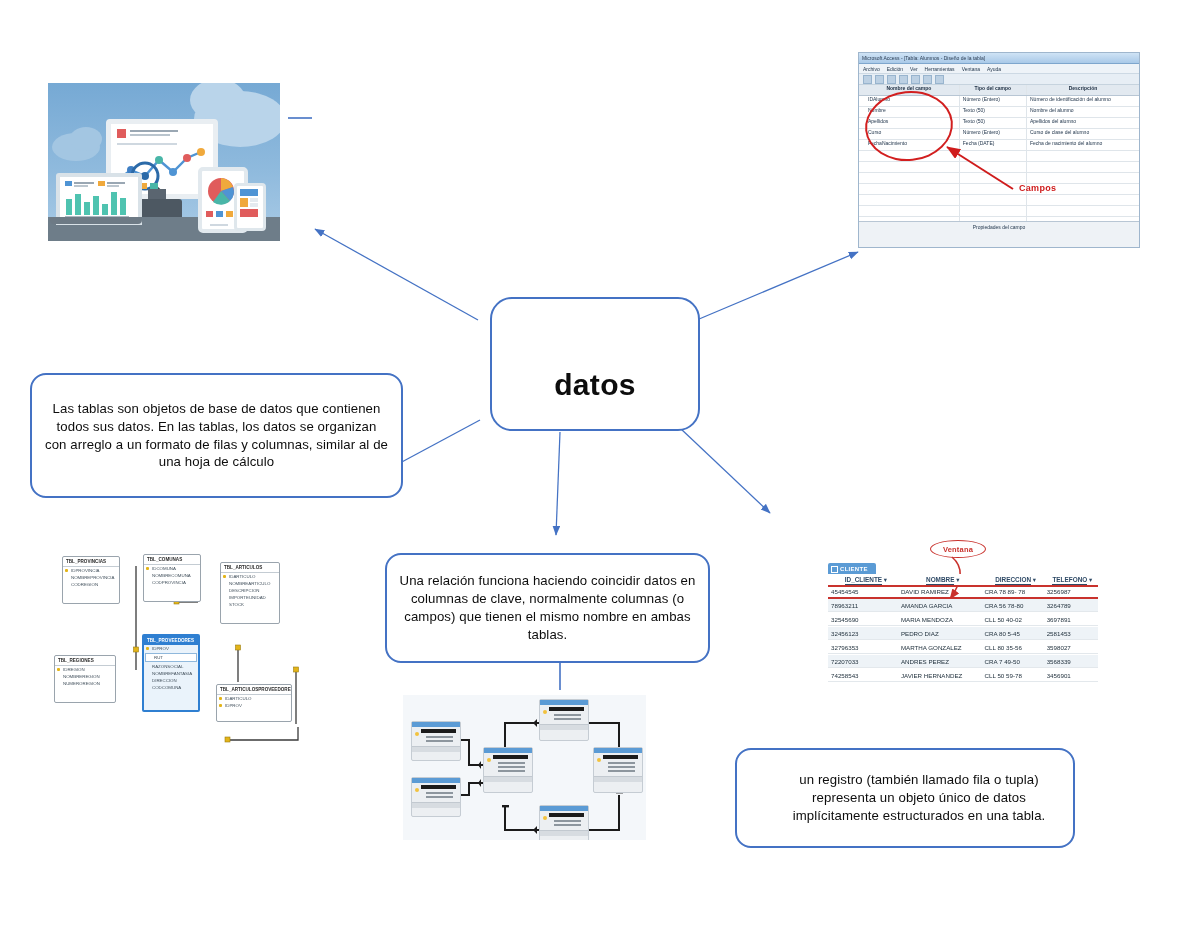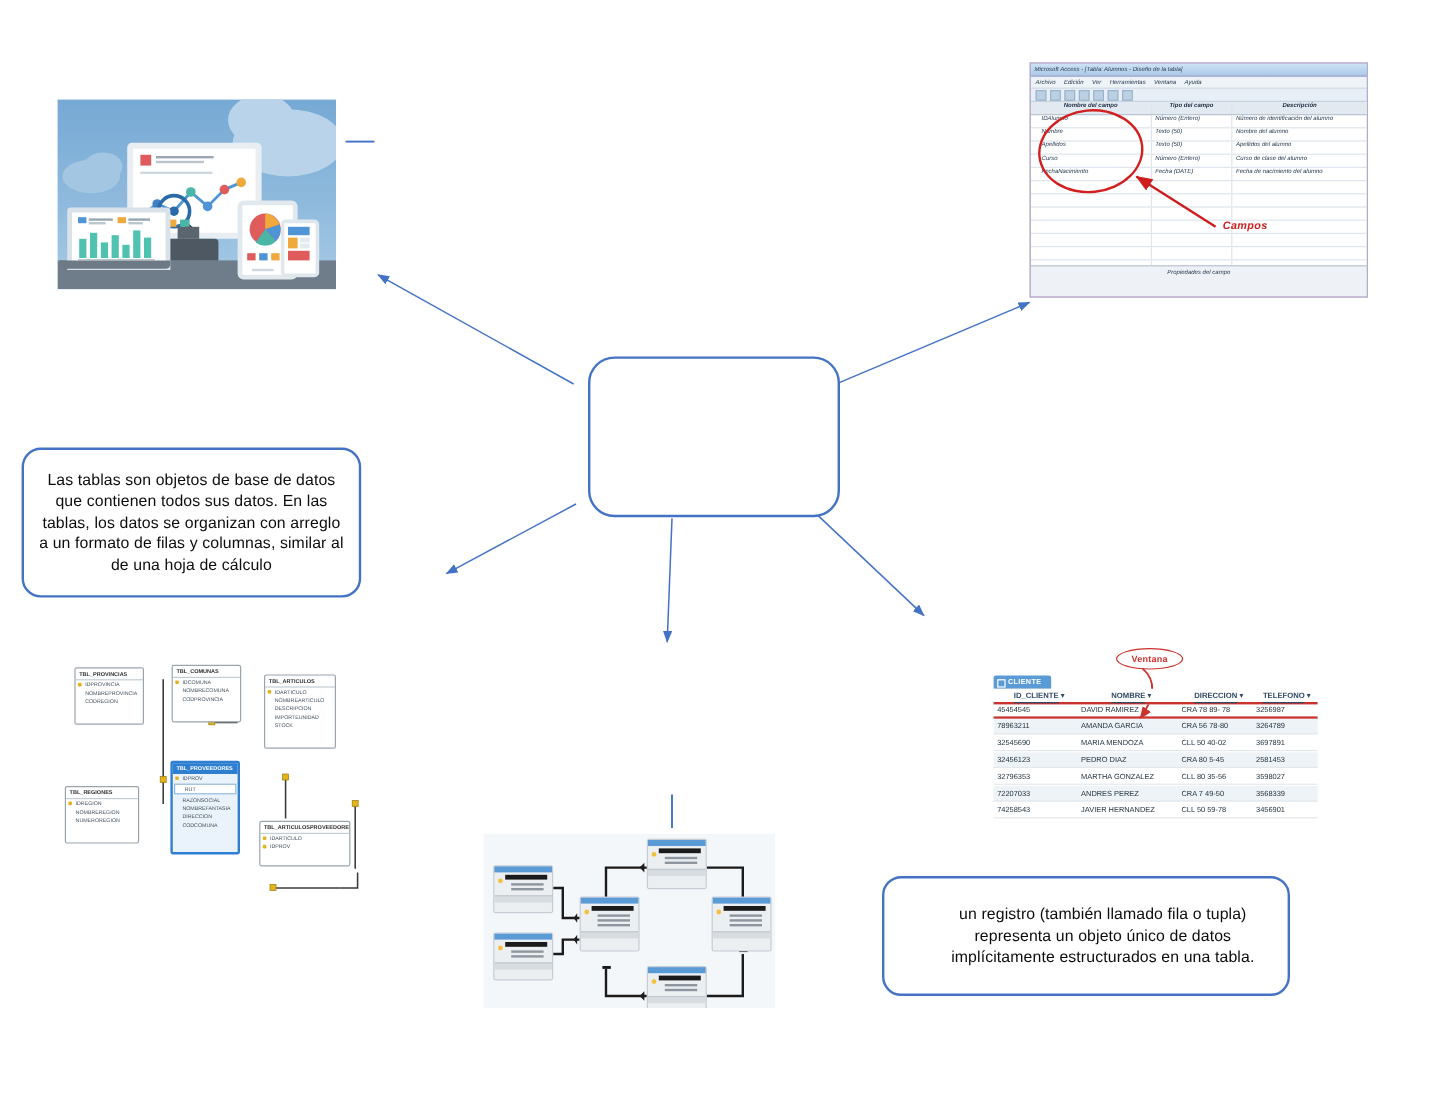--- a/index.html
+++ b/index.html
@@ -38,21 +38,21 @@
   .mon-base{position:absolute;background:#4d5862;border-radius:2px;}
   .lap-body{position:absolute;background:#fff;border:4px solid #d9e2e8;border-radius:3px 3px 0 0;}
   .lap-base{position:absolute;background:#6d7a85;border-radius:0 0 4px 4px;}
   .tab-body{position:absolute;background:#fff;border:4px solid #e2e9ee;border-radius:5px;}
   .phone-body{position:absolute;background:#fff;border:3px solid #dfe7ec;border-radius:4px;}
   .ground{position:absolute;left:0;right:0;bottom:0;background:#6e7d89;}
   .bar{position:absolute;background:#4fc3b0;}
   .sw{position:absolute;}
 
   
-  #img-access{background:#f9a8d4;font-style:italic;}
+  #img-access{background:#86efac;}
   .acc-title{position:absolute;left:0;right:0;top:0;height:11px;
     background:linear-gradient(#cfe3f5,#a9c9e8);border-bottom:1px solid #7ea6cd;
     font-size:5px;color:#2b3c52;padding:2px 3px;box-sizing:border-box;white-space:nowrap;overflow:hidden;}
   .acc-menu{position:absolute;left:0;right:0;top:11px;height:10px;background:#eef3f8;
     border-bottom:1px solid #cdd9e4;font-size:5px;color:#23374d;padding:2px 4px;box-sizing:border-box;
     display:flex;gap:7px;white-space:nowrap;overflow:hidden;}
   .acc-tool{position:absolute;left:0;right:0;top:21px;height:11px;background:#e7eef5;
     border-bottom:1px solid #c6d3de;display:flex;gap:3px;align-items:center;padding-left:4px;box-sizing:border-box;}
   .acc-tool i{width:7px;height:7px;background:#bcd0e3;border:1px solid #98b4ce;display:block;}
   .acc-grid{position:absolute;left:0;right:0;top:32px;bottom:26px;background:#fff;}
@@ -303,24 +303,25 @@
         </defs>
       <line x1="86" y1="50" x2="20" y2="8" stroke="#cf1c1c" stroke-width="2" marker-end="url(#rh)"></line>
     </svg>
     <div class="acc-campos" style="left:160px;top:130px;">Campos</div>
   </div>
 
 
   <div class="callout" id="node-center" style="left:490px;top:297px;width:210px;height:134px;">
     <span>
       <br>
+      <span>datos</span>
     </span>
   </div>
 
-  <div class="callout" id="c-tablas" style="left:18px;top:373px;width:283px;height:125px;">
+  <div class="callout" id="c-tablas" style="left:30px;top:373px;width:373px;height:125px;">
     <span>Las tablas son objetos de base de datos que contienen todos sus datos. En las tablas, los datos se organizan con arreglo a un formato de filas y columnas, similar al de una hoja de cálculo</span>
   </div>
 
   <div class="pic" id="img-er" style="left:48px;top:542px;width:284px;height:206px;">
     <svg width="284" height="206" style="position:absolute;left:0;top:0;">
       <g stroke="#3a3a3a" stroke-width="1.3" fill="none">
         <path d="M128,60 L150,60"></path>
         <path d="M88,108 L88,128"></path>
         <path d="M88,42 L88,24 M88,42 L88,108"></path>
         <path d="M190,106 L190,140"></path>
@@ -379,20 +380,23 @@
       <div class="er-f">CODCOMUNA</div>
     </div>
 
     <div class="erbox" style="left:168px;top:142px;width:76px;height:38px;">
       <div class="er-t">TBL_ARTICULOSPROVEEDORES</div>
       <div class="er-f k">IDARTICULO</div>
       <div class="er-f k">IDPROV</div>
     </div>
   </div>
 
+  <div class="callout" id="c-relacion" style="left:385px;top:553px;width:325px;height:110px;">
+    <span>Una relación funciona haciendo coincidir datos en columnas de clave, normalmente columnas (o campos) que tienen el mismo nombre en ambas tablas.</span>
+  </div>
 
   <div class="pic" id="img-flow" style="left:403px;top:695px;width:243px;height:145px;">
     <svg width="243" height="145" style="position:absolute;left:0;top:0;">
       <g stroke="#1b1b1b" stroke-width="2" fill="none">
         <path d="M58,45 L66,45 L66,70 L80,70"></path>
         <path d="M58,100 L66,100 L66,88 L80,88"></path>
         <path d="M102,57 L102,28 L136,28"></path>
         <path d="M102,112 L102,135 L136,135"></path>
         <path d="M186,28 L216,28 L216,70"></path>
         <path d="M186,135 L216,135 L216,100"></path>
@@ -521,17 +525,17 @@
       <div class="c-d">3568339</div>
     </div>
     <div class="cl-row" style="top:132px;">
       <div class="c-a">74258543</div>
       <div class="c-b">JAVIER HERNANDEZ</div>
       <div class="c-c">CLL 50  59-78</div>
       <div class="c-d">3456901</div>
     </div>
   </div>
 
-  <div class="callout" id="c-registro" style="left:735px;top:730px;width:340px;height:100px;padding-left:40px;">
+  <div class="callout" id="c-registro" style="left:735px;top:748px;width:340px;height:100px;padding-left:40px;">
     <span>un registro (también llamado fila o tupla) representa un objeto único de datos implícitamente estructurados en una tabla.</span>
   </div>
 
 </div>
 
 </body></html>

